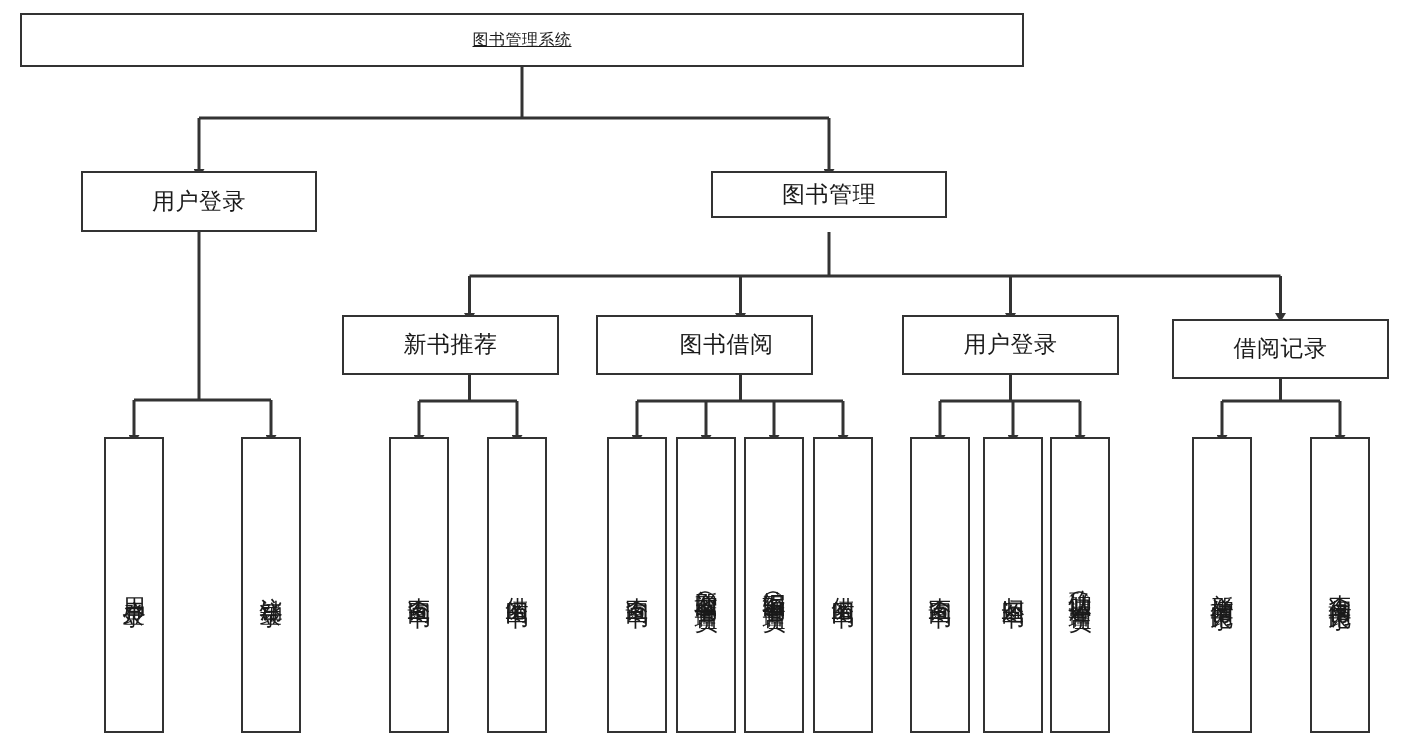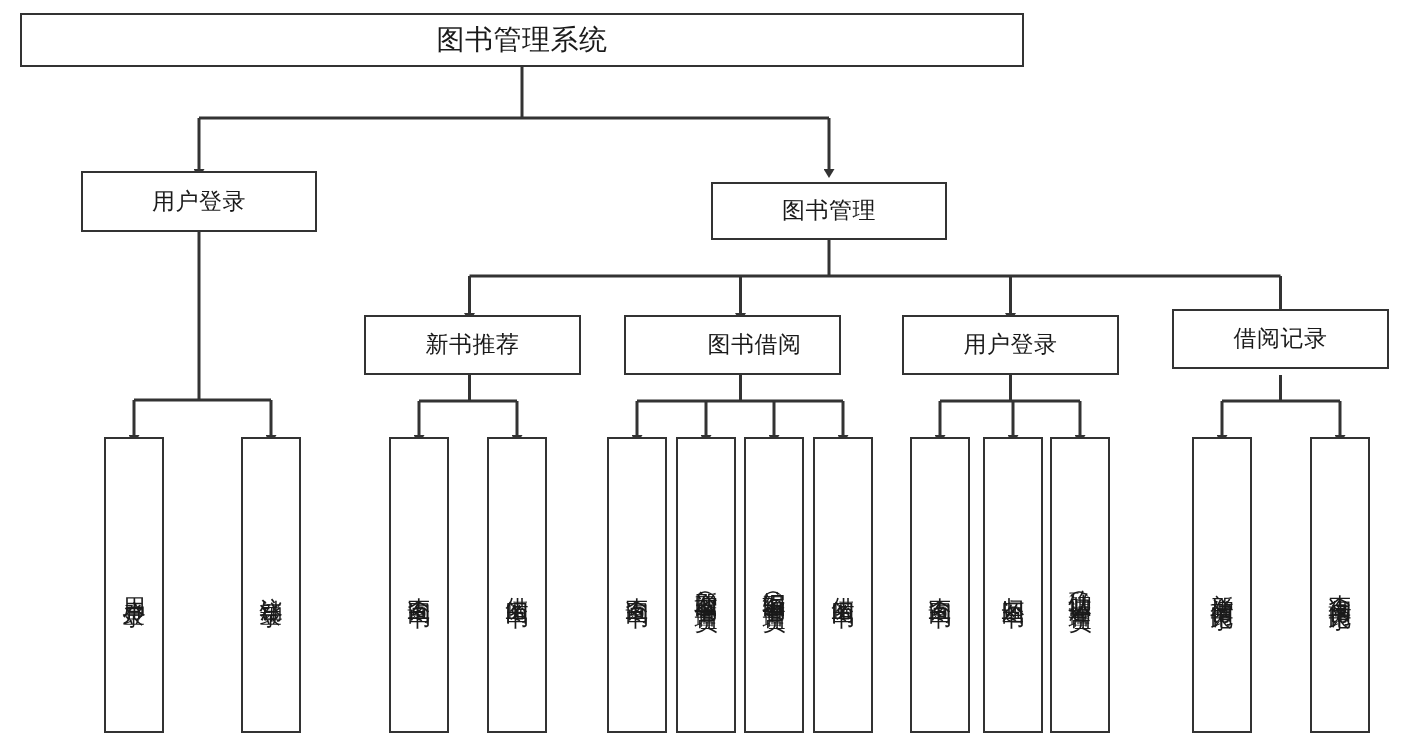--- a/index.html
+++ b/index.html
@@ -39,21 +39,22 @@
     display: block;
     text-align: center;
     line-height: 1.12;
     letter-spacing: 0.5px;
   }
   .node.horiz .label {
     writing-mode: horizontal-tb;
     font-size: 23px;
   }
   .node.root .label {
-    font-size: 28px;
+    font-size: 16px;
+    text-decoration: underline;
   }
   .node.vert {
     align-items: center;
     justify-content: center;
   }
   .node.vert .label {
     writing-mode: vertical-rl;
     text-orientation: upright;
     font-size: 23px;
     letter-spacing: 3px;
@@ -119,33 +120,33 @@
       </g>
   </svg>
 
   <div id="node-layer">
       <div class="node horiz root" style="left: 20px; top: 13px; width: 1004px; height: 54px;">
         <span class="label">图书管理系统</span>
       </div>
       <div class="node horiz" style="left: 81px; top: 171px; width: 236px; height: 61px;">
         <span class="label">用户登录</span>
       </div>
-      <div class="node horiz" style="left: 711px; top: 182px; width: 236px; height: 58px;">
+      <div class="node horiz" style="left: 711px; top: 171px; width: 236px; height: 47px;">
         <span class="label">图书管理</span>
       </div>
-      <div class="node horiz" style="left: 364px; top: 315px; width: 217px; height: 60px;">
+      <div class="node horiz" style="left: 342px; top: 315px; width: 217px; height: 60px;">
         <span class="label">新书推荐</span>
       </div>
-      <div class="node horiz" style="left: 624px; top: 315px; width: 217px; height: 60px; padding-left: 44px;">
+      <div class="node horiz" style="left: 596px; top: 315px; width: 217px; height: 60px; padding-left: 44px;">
         <span class="label">图书借阅</span>
       </div>
       <div class="node horiz" style="left: 902px; top: 315px; width: 217px; height: 60px;">
         <span class="label">用户登录</span>
       </div>
-      <div class="node horiz" style="left: 1172px; top: 309px; width: 217px; height: 60px;">
+      <div class="node horiz" style="left: 1172px; top: 319px; width: 217px; height: 60px;">
         <span class="label">借阅记录</span>
       </div>
       <div class="node vert" style="left: 104px; top: 437px; width: 60px; height: 296px;">
         <span class="label">用户登录</span>
       </div>
       <div class="node vert" style="left: 241px; top: 437px; width: 60px; height: 296px;">
         <span class="label">注销登录</span>
       </div>
       <div class="node vert" style="left: 389px; top: 437px; width: 60px; height: 296px;">
         <span class="label">查询图书</span>

